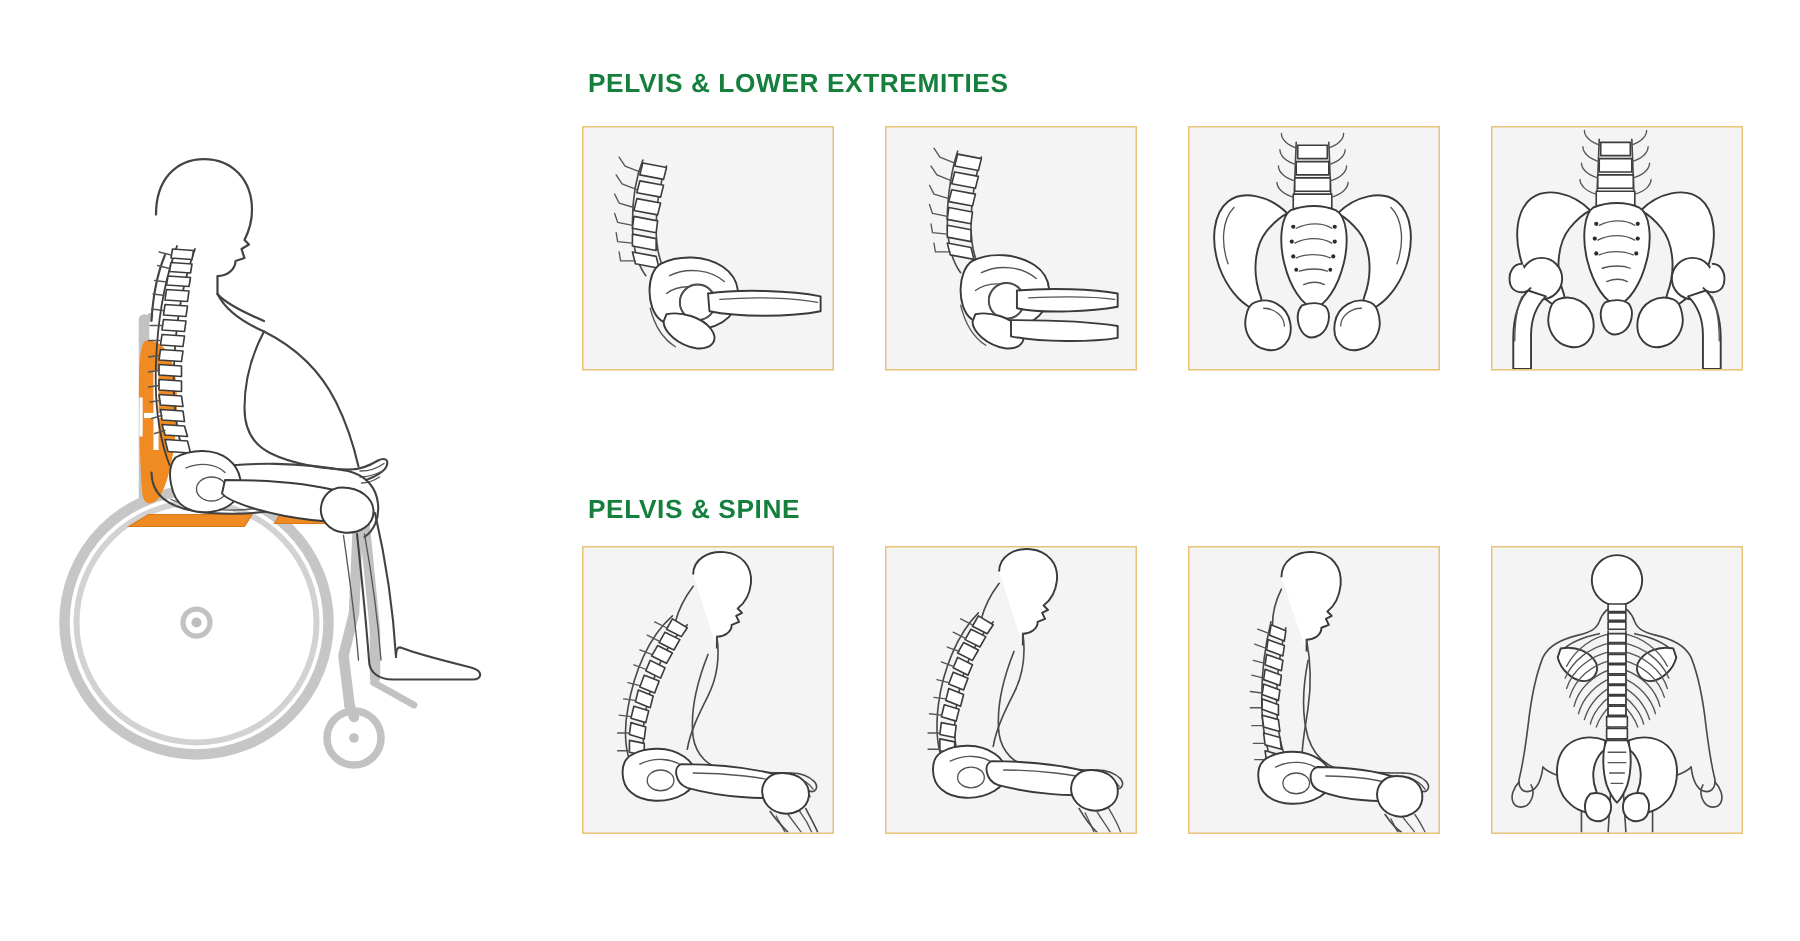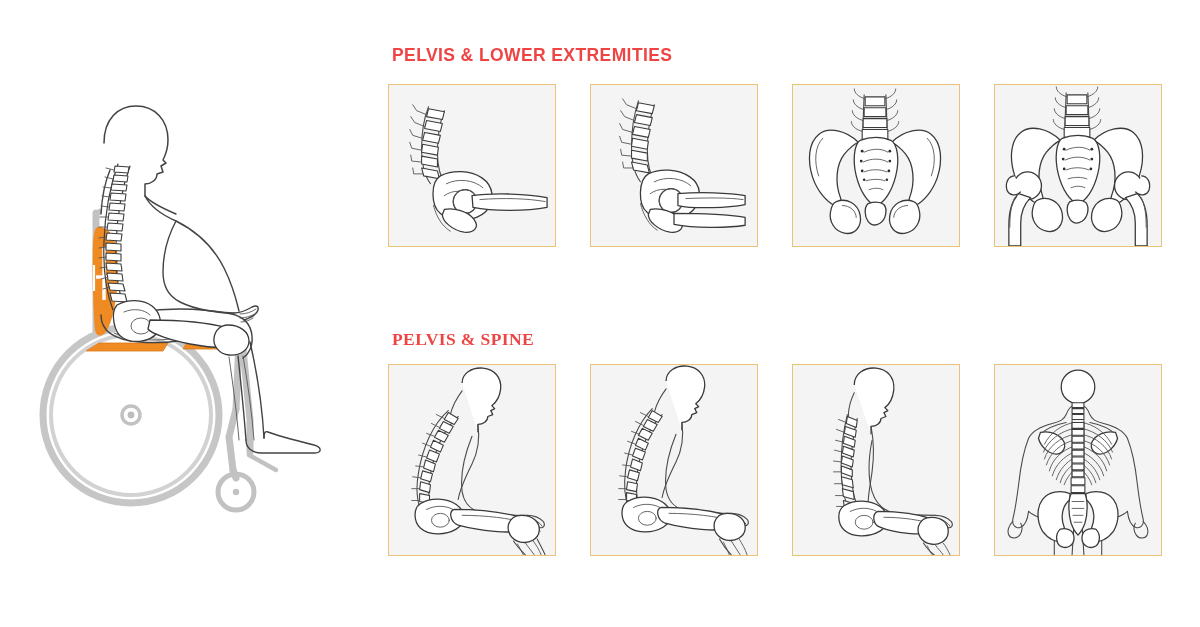--- a/index.html
+++ b/index.html
@@ -20,26 +20,26 @@
 
   
   .panel{position:absolute;left:370px;top:0;width:830px;height:627px;}
 
   .section-heading{
     position:absolute;
     font-family:"Liberation Sans",sans-serif;
     font-weight:bold;
     font-size:17.5px;
     letter-spacing:0.4px;
-    color:#ef4444;
+    color:#15803d;
     white-space:nowrap;
     text-transform:uppercase;
   }
   #heading-pelvis-lower{left:22px;top:45px;}
-  #heading-pelvis-spine{left:22px;top:329px;font-family:Liberation Serif, serif;}
+  #heading-pelvis-spine{left:22px;top:329px;}
 
   .card-row{position:absolute;display:flex;}
   #row-pelvis-lower{left:18px;top:84px;}
   #row-pelvis-spine{left:18px;top:364px;}
 
   .thumb-card{
     width:168px;
     background:#f4f4f4;
     border:1.5px solid #e8c378;
     box-sizing:border-box;

